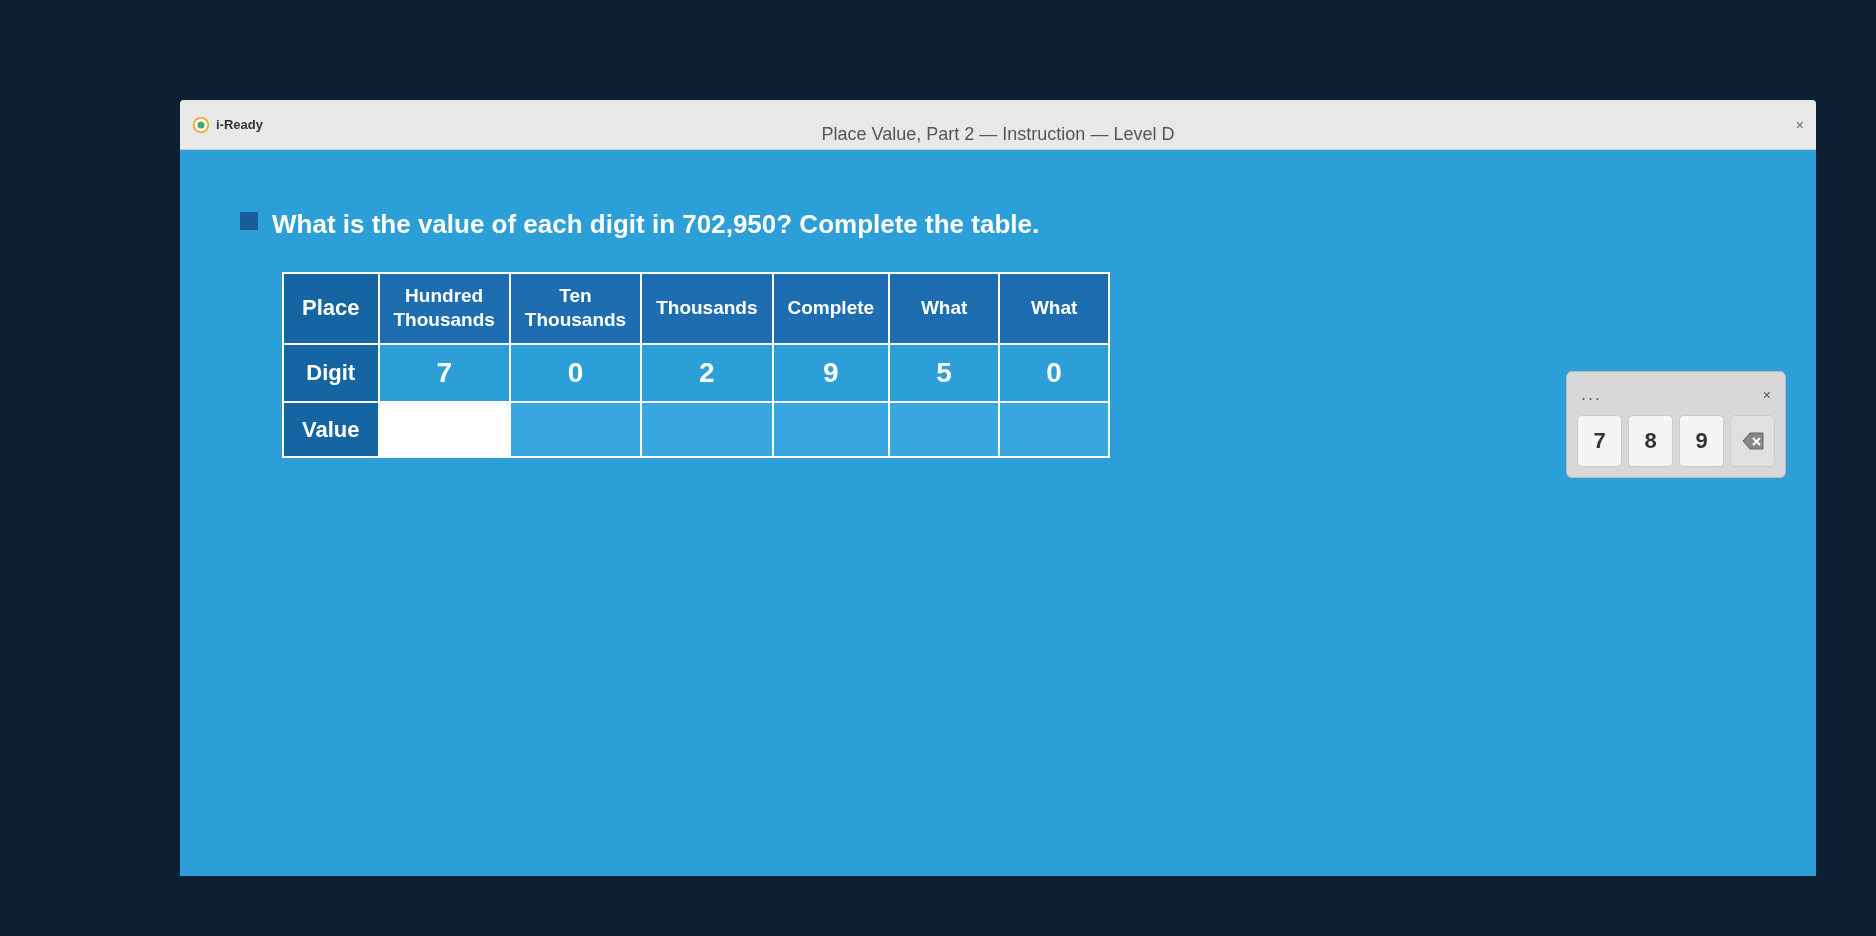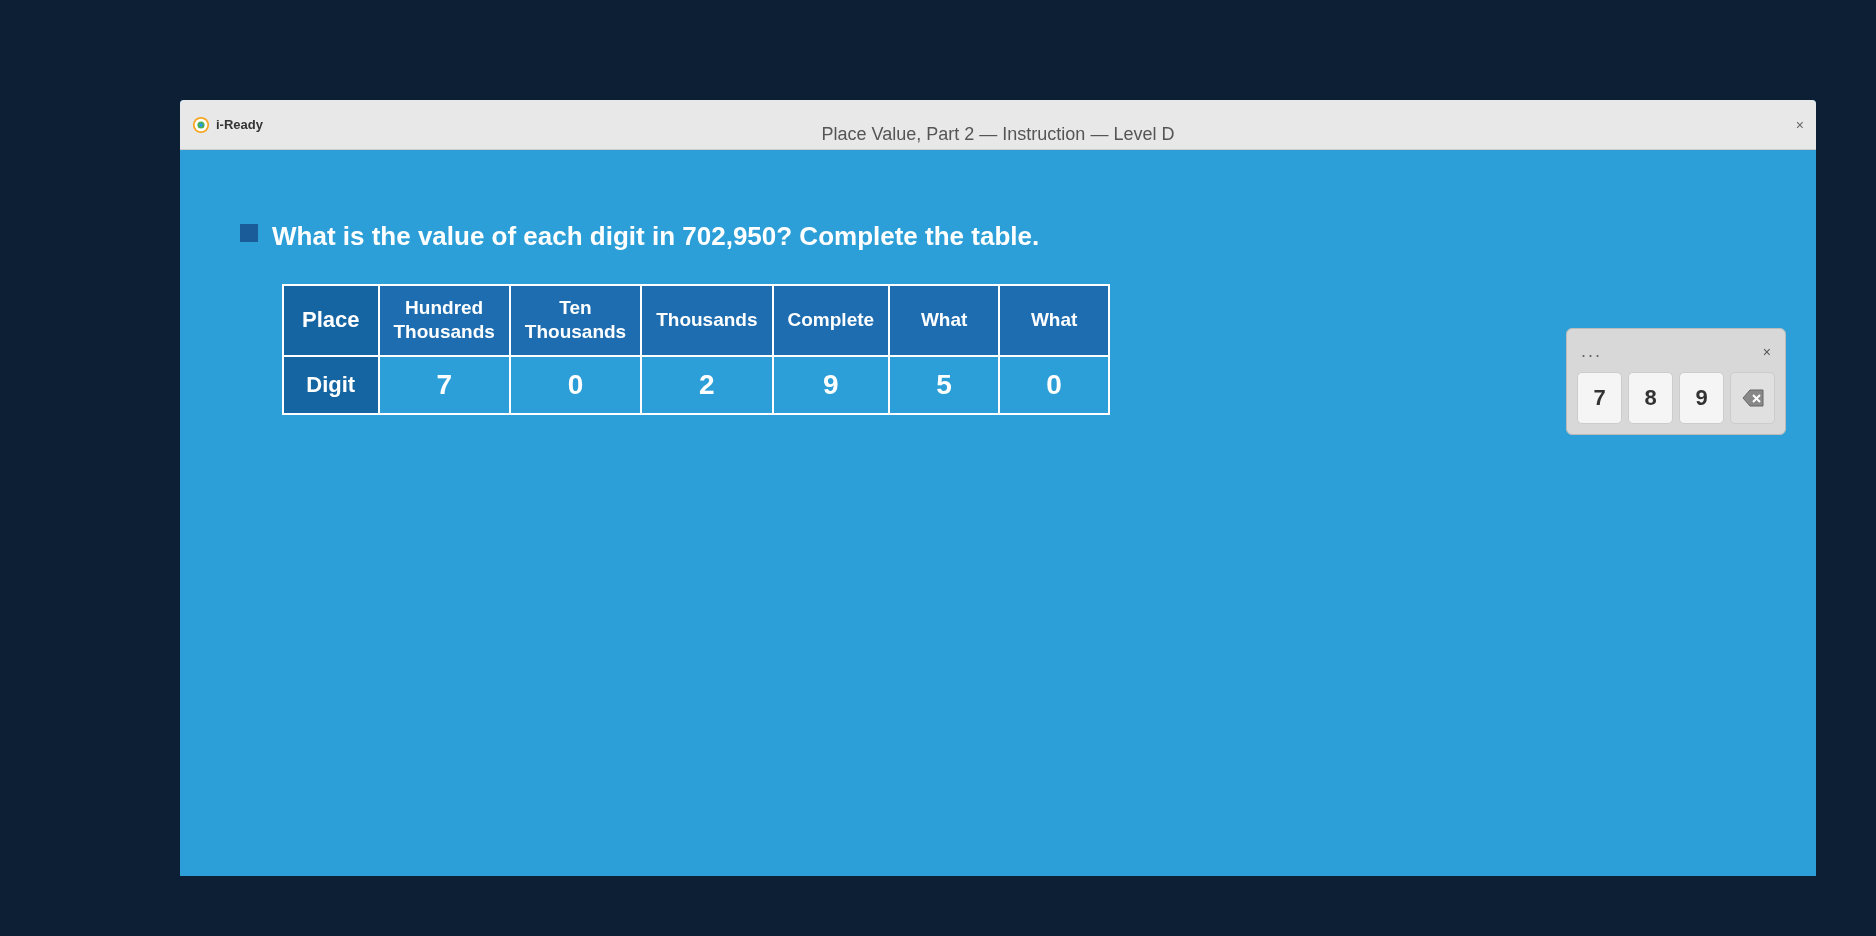--- a/index.html
+++ b/index.html
@@ -79,21 +79,21 @@
       padding: 40px 60px;
       position: relative;
     }
 
     
     .question-block {
       display: flex;
       align-items: flex-start;
       gap: 14px;
       margin-bottom: 30px;
-      margin-top: 30px;
+      margin-top: 18px;
     }
 
     .question-bullet {
       width: 18px;
       height: 18px;
       background: #1a5c9a;
       flex-shrink: 0;
       margin-top: 4px;
     }
 
@@ -265,20 +265,29 @@
       <tbody>
         <tr>
           <td class="row-header">Digit</td>
           <td class="digit-cell">7</td>
           <td class="digit-cell">0</td>
           <td class="digit-cell">2</td>
           <td class="digit-cell">9</td>
           <td class="digit-cell">5</td>
           <td class="digit-cell">0</td>
         </tr>
+        <tr>
+          <td class="row-header">Value</td>
+          <td class="value-cell"></td>
+          <td class="value-cell-blue"></td>
+          <td class="value-cell-blue"></td>
+          <td class="value-cell-blue"></td>
+          <td class="value-cell-blue"></td>
+          <td class="value-cell-blue"></td>
+        </tr>
       </tbody>
     </table>
 
     <div class="calculator-panel">
       <div class="calc-title-bar">
         <span class="calc-dots">...</span>
         <span class="calc-close">×</span>
       </div>
       <div class="calc-buttons">
         <div class="calc-btn">7</div>

